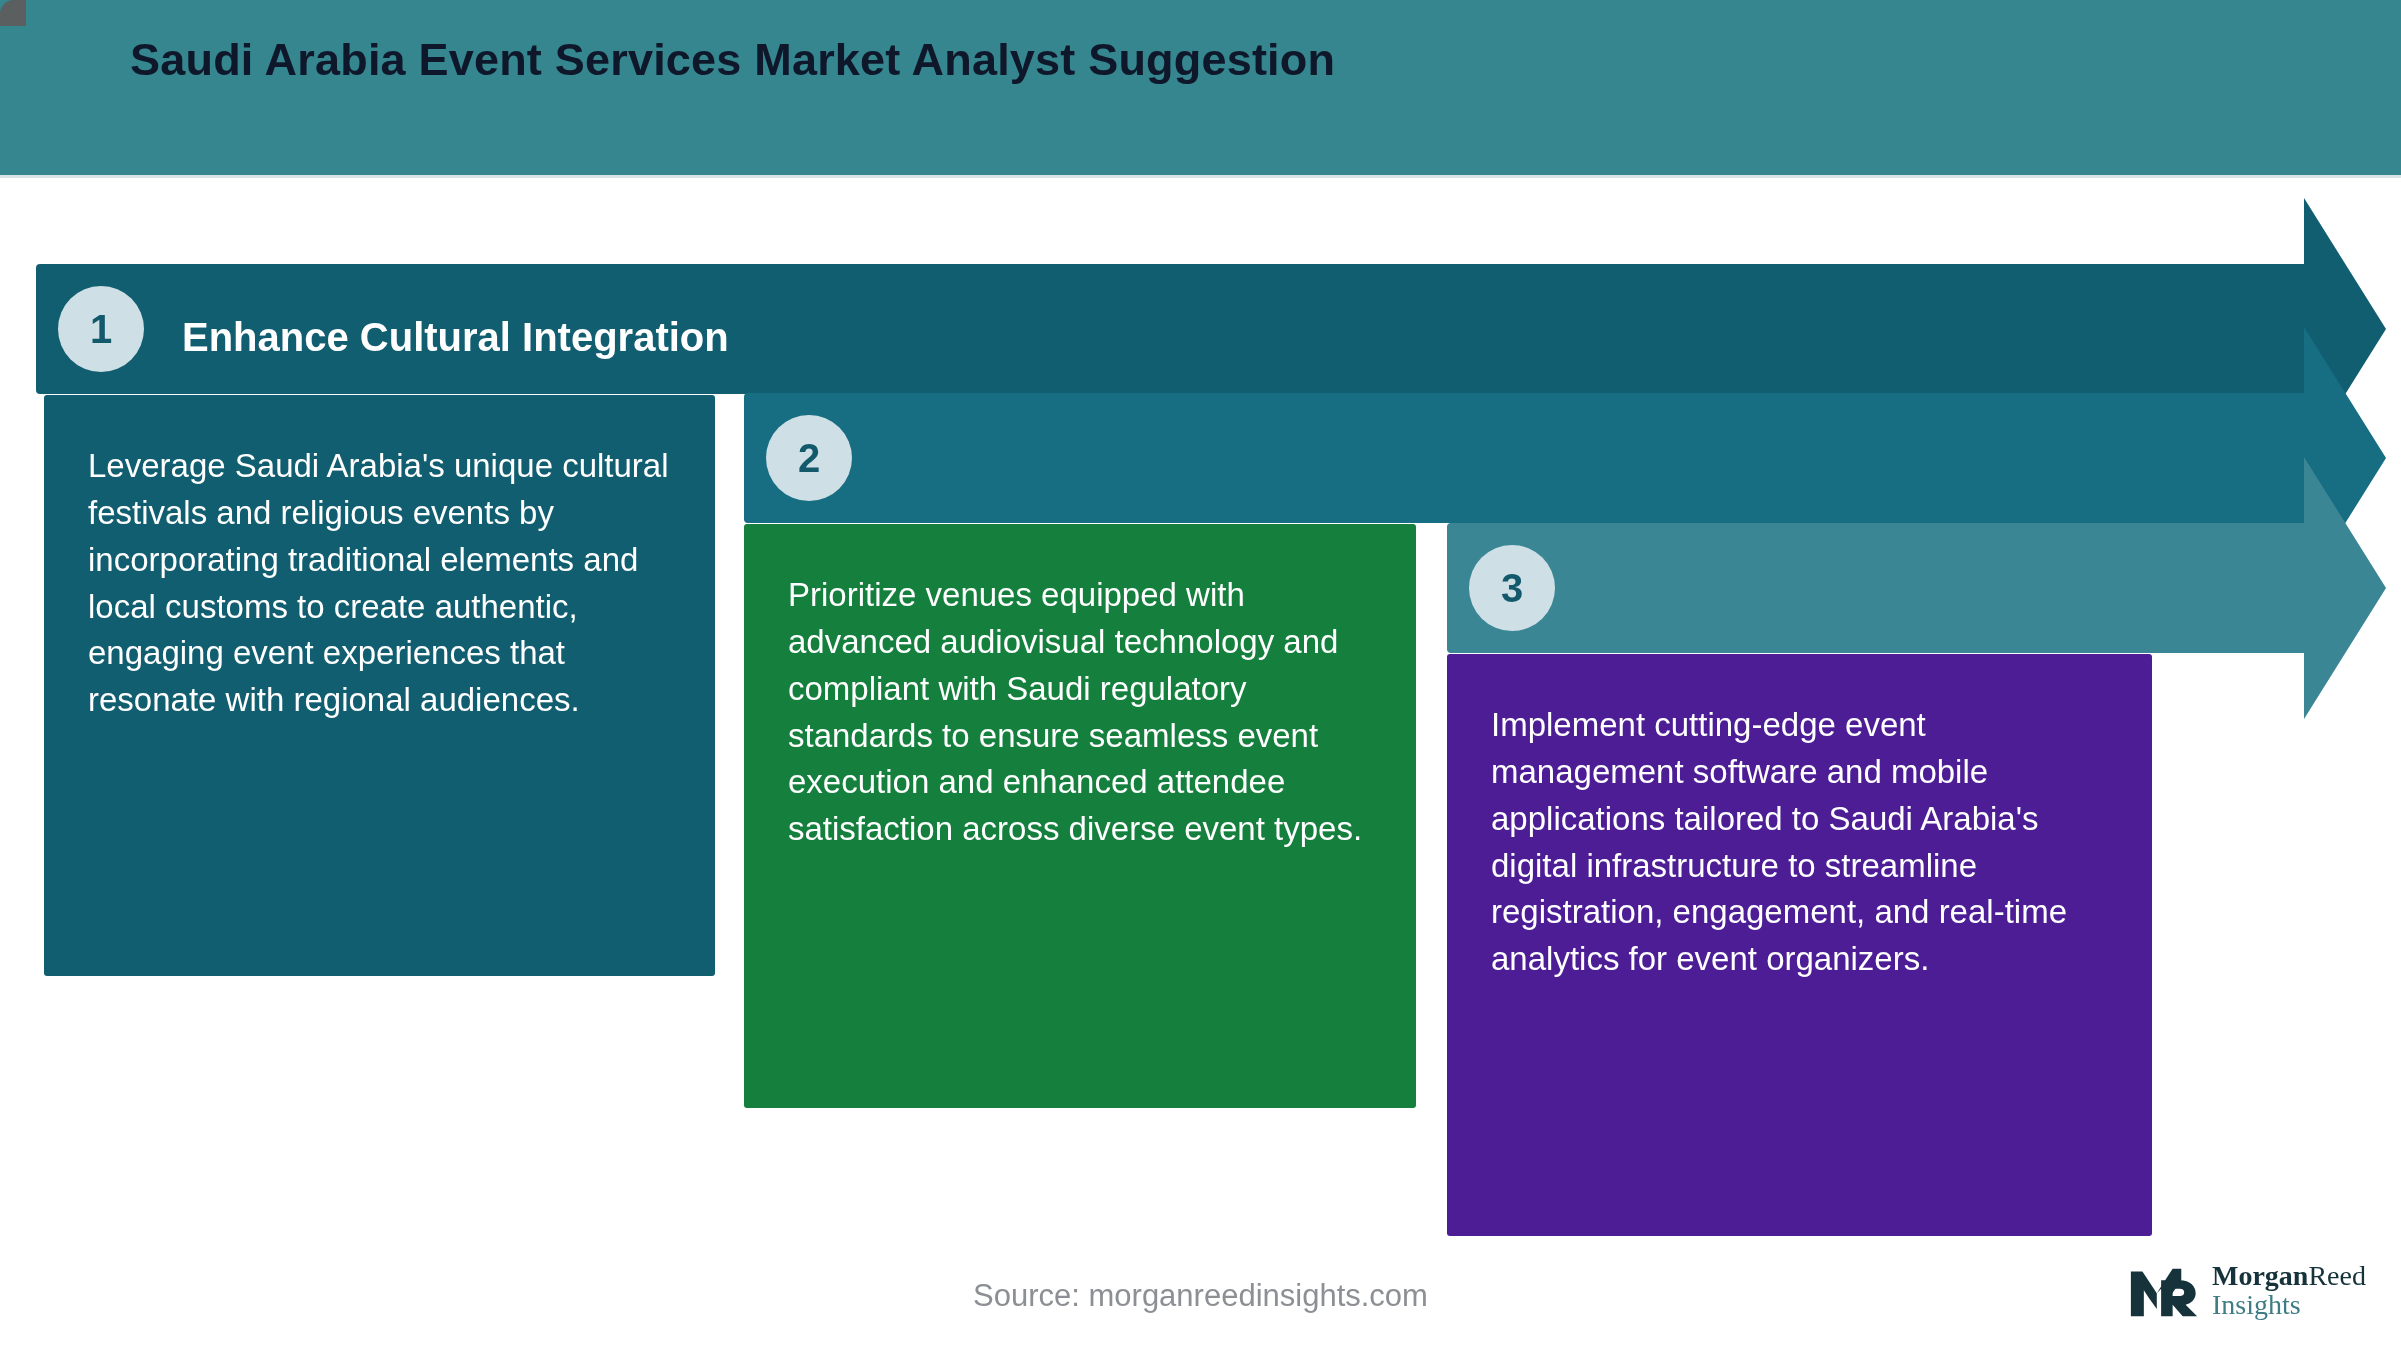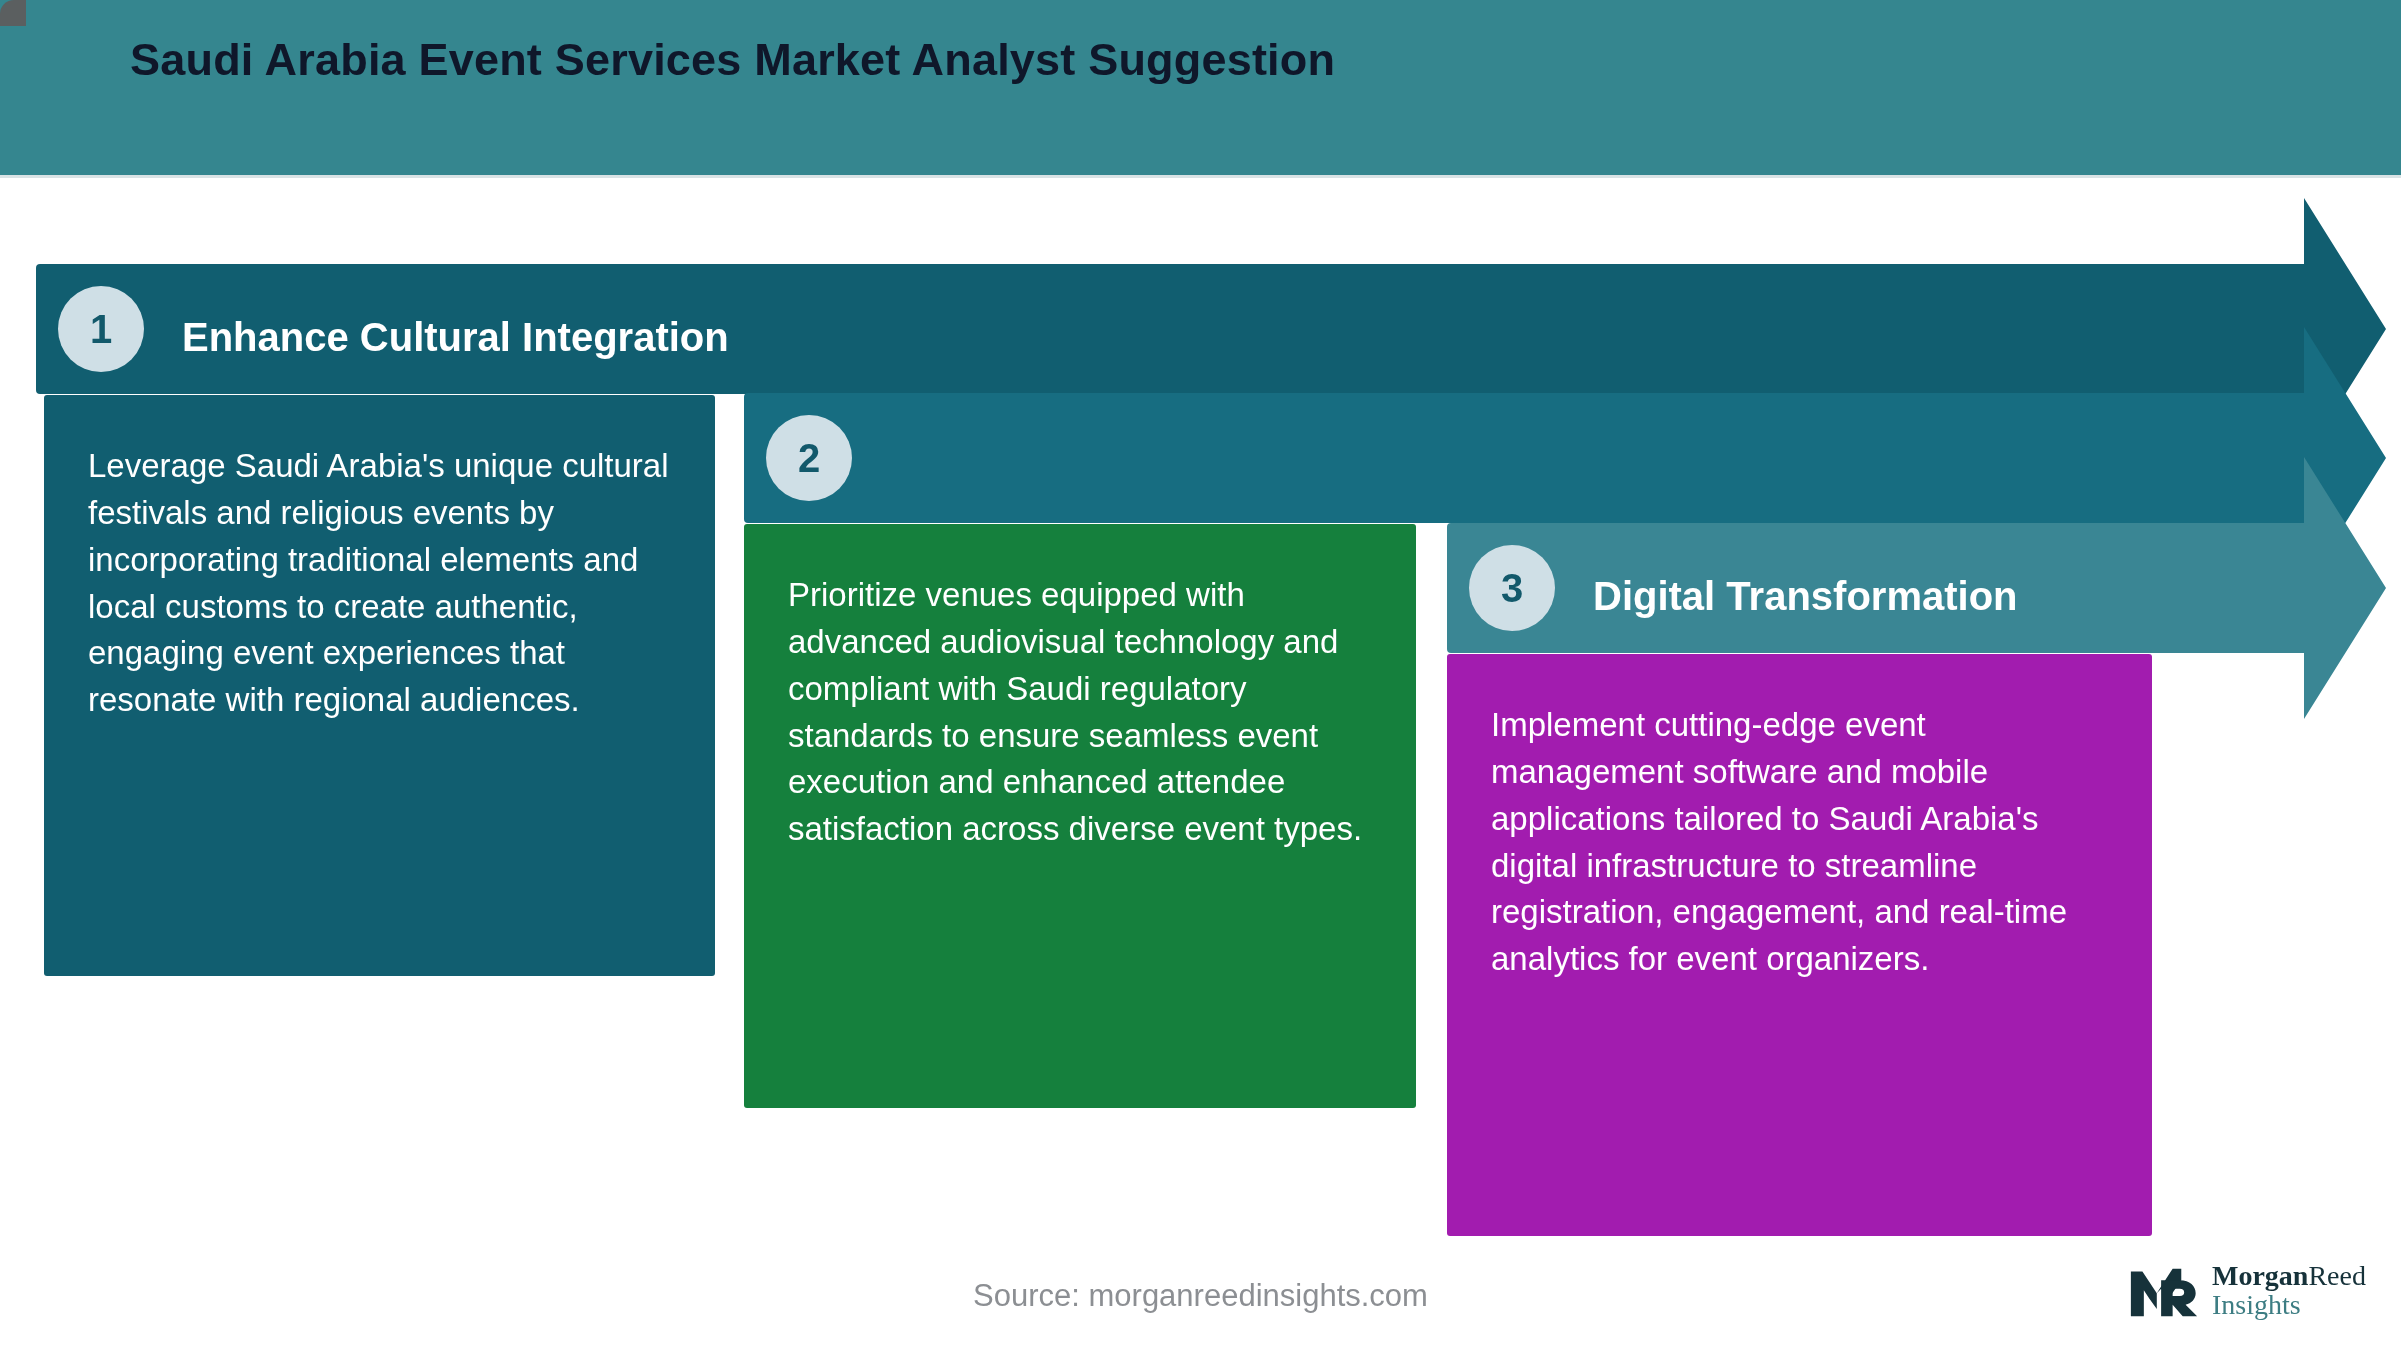--- a/index.html
+++ b/index.html
@@ -142,21 +142,21 @@
     margin-left: 8px;
   }
   #card2 {
     left: 744px; top: 524px;
     width: 672px; height: 584px;
     background: #15803d;
   }
   #card3 {
     left: 1447px; top: 654px;
     width: 705px; height: 582px;
-    background: #a21caf;
+    background: #4c1d95;
   }
 
   
   .source {
     position: absolute;
     left: 0;
     top: 1278px;
     width: 2401px;
     text-align: center;
     font-size: 31px;
@@ -221,21 +221,20 @@
 </div>
 
 <div class="arrow-banner" id="banner3">
   <div class="bar"></div>
   <div class="head">
     <svg viewBox="0 0 170 262" preserveAspectRatio="none">
       <path d="M 0 66 L 88 66 L 88 0 L 170 131 L 88 262 L 88 196 L 0 196 Z" fill="#3a8694"></path>
     </svg>
   </div>
   <div class="badge">3</div>
-  <div class="banner-title">Digital Transformation</div>
 </div>
 
 <div class="card" id="card1">
   <div class="card-text">Leverage Saudi Arabia's unique cultural festivals and religious events by incorporating traditional elements and local customs to create authentic, engaging event experiences that resonate with regional audiences.</div>
 </div>
 <div class="card" id="card2">
   <div class="card-text">Prioritize venues equipped with advanced audiovisual technology and compliant with Saudi regulatory standards to ensure seamless event execution and enhanced attendee satisfaction across diverse event types.</div>
 </div>
 <div class="card" id="card3">
   <div class="card-text">Implement cutting-edge event management software and mobile applications tailored to Saudi Arabia's digital infrastructure to streamline registration, engagement, and real-time analytics for event organizers.</div>

